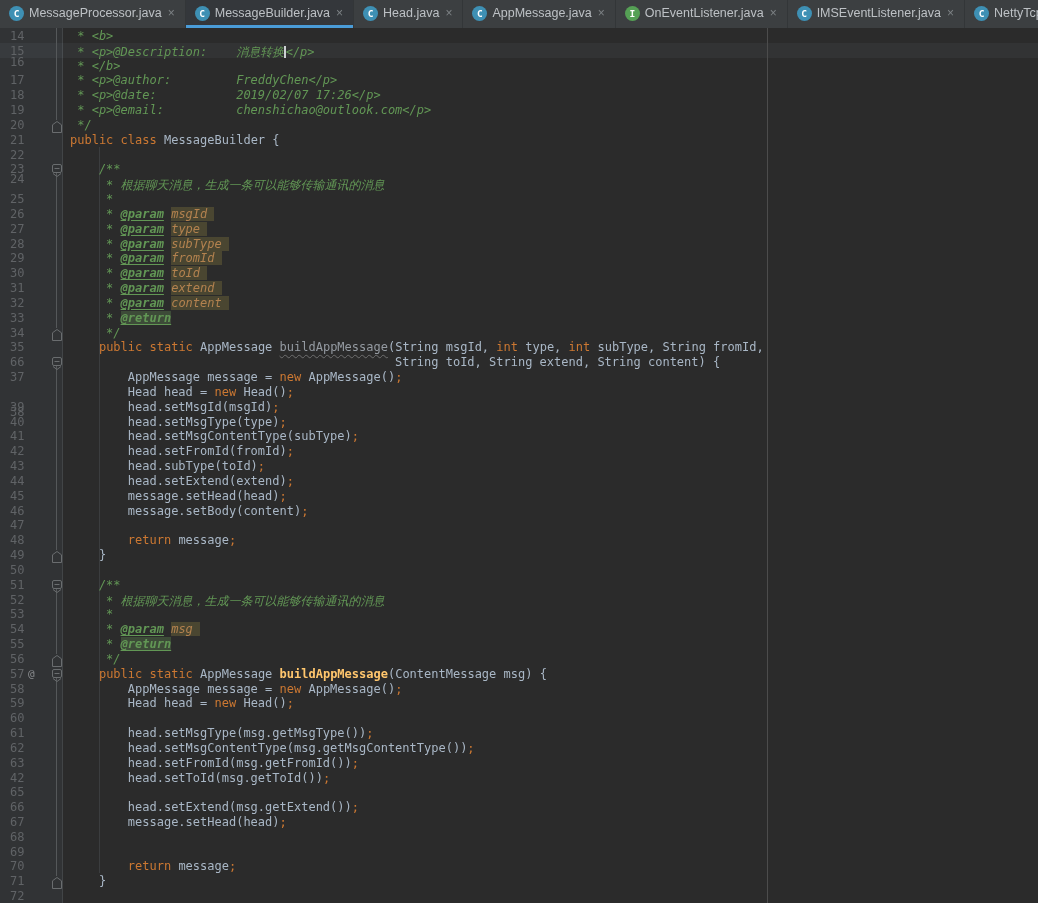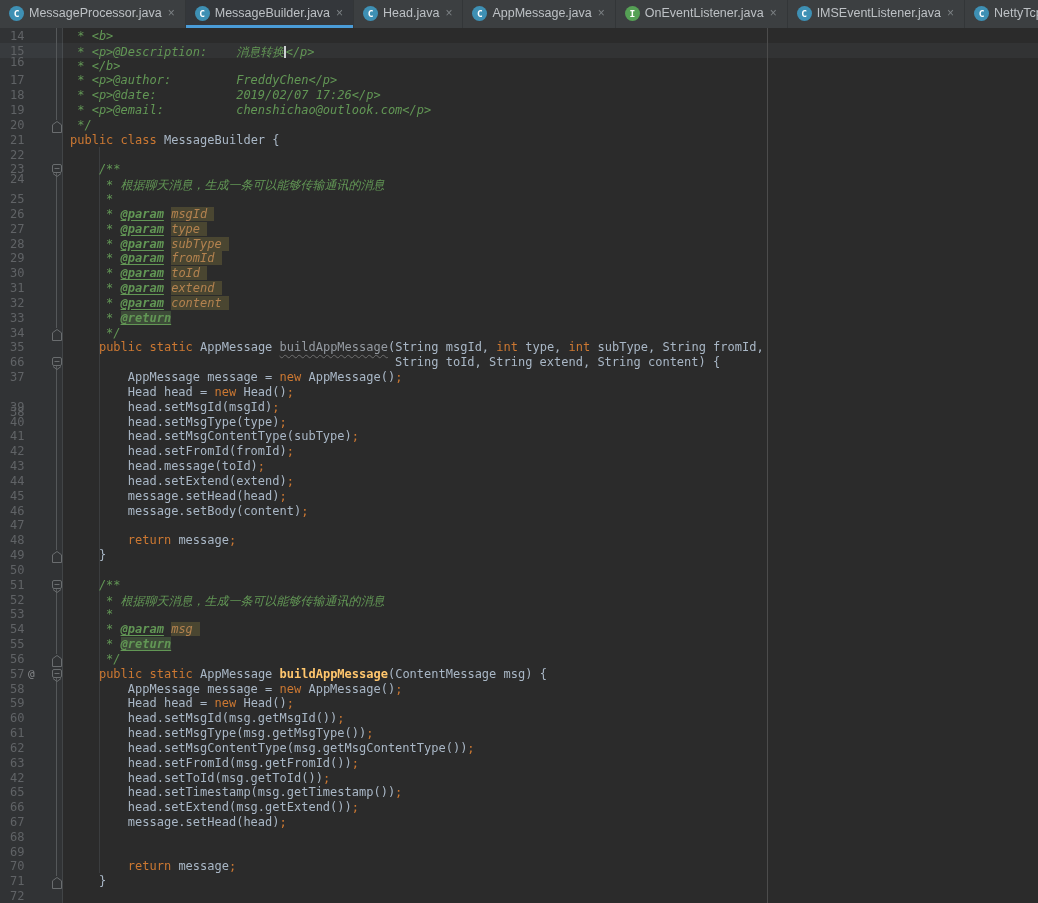--- a/index.html
+++ b/index.html
@@ -195,21 +195,21 @@
     <div class="code" style="top: 356.92px;"><span class="sg-d">        Head head = </span><span class="sg-k">new</span><span class="sg-d"> Head()</span><span class="sg-k">;</span></div>
     <div class="lnum" style="top: 371.75px;">39</div>
     <div class="code" style="top: 371.75px;"><span class="sg-d">        head.setMsgId(msgId)</span><span class="sg-k">;</span></div>
     <div class="lnum" style="top: 386.58px;">40</div>
     <div class="code" style="top: 386.58px;"><span class="sg-d">        head.setMsgType(type)</span><span class="sg-k">;</span></div>
     <div class="lnum" style="top: 401.41px;">41</div>
     <div class="code" style="top: 401.41px;"><span class="sg-d">        head.setMsgContentType(subType)</span><span class="sg-k">;</span></div>
     <div class="lnum" style="top: 416.24px;">42</div>
     <div class="code" style="top: 416.24px;"><span class="sg-d">        head.setFromId(fromId)</span><span class="sg-k">;</span></div>
     <div class="lnum" style="top: 431.07px;">43</div>
-    <div class="code" style="top: 431.07px;"><span class="sg-d">        head.message(toId)</span><span class="sg-k">;</span></div>
+    <div class="code" style="top: 431.07px;"><span class="sg-d">        head.subType(toId)</span><span class="sg-k">;</span></div>
     <div class="lnum" style="top: 445.9px;">44</div>
     <div class="code" style="top: 445.9px;"><span class="sg-d">        head.setExtend(extend)</span><span class="sg-k">;</span></div>
     <div class="lnum" style="top: 460.73px;">45</div>
     <div class="code" style="top: 460.73px;"><span class="sg-d">        message.setHead(head)</span><span class="sg-k">;</span></div>
     <div class="lnum" style="top: 475.56px;">46</div>
     <div class="code" style="top: 475.56px;"><span class="sg-d">        message.setBody(content)</span><span class="sg-k">;</span></div>
     <div class="lnum" style="top: 490.39px;">47</div>
     <div class="code" style="top: 490.39px;"></div>
     <div class="lnum" style="top: 505.22px;">48</div>
     <div class="code" style="top: 505.22px;"><span class="sg-d">        </span><span class="sg-k">return</span><span class="sg-d"> message</span><span class="sg-k">;</span></div>
@@ -229,31 +229,29 @@
     <div class="code" style="top: 609.03px;"><span class="sg-g">     * </span><span class="sg-gtb">@return</span></div>
     <div class="lnum" style="top: 623.86px;">56</div>
     <div class="code" style="top: 623.86px;"><span class="sg-g">     */</span></div>
     <div class="lnum" style="top: 638.69px;">57</div>
     <div class="code" style="top: 638.69px;"><span class="sg-d">    </span><span class="sg-k">public</span><span class="sg-d"> </span><span class="sg-k">static</span><span class="sg-d"> AppMessage </span><span class="sg-y">buildAppMessage</span><span class="sg-d">(ContentMessage msg) {</span></div>
     <div class="lnum" style="top: 653.52px;">58</div>
     <div class="code" style="top: 653.52px;"><span class="sg-d">        AppMessage message = </span><span class="sg-k">new</span><span class="sg-d"> AppMessage()</span><span class="sg-k">;</span></div>
     <div class="lnum" style="top: 668.35px;">59</div>
     <div class="code" style="top: 668.35px;"><span class="sg-d">        Head head = </span><span class="sg-k">new</span><span class="sg-d"> Head()</span><span class="sg-k">;</span></div>
     <div class="lnum" style="top: 683.18px;">60</div>
-    <div class="code" style="top: 683.18px;"><span class="sg-d">        head.setMsgId(msg.getMsgId())</span><span class="sg-k">;</span></div>
     <div class="lnum" style="top: 698.01px;">61</div>
     <div class="code" style="top: 698.01px;"><span class="sg-d">        head.setMsgType(msg.getMsgType())</span><span class="sg-k">;</span></div>
     <div class="lnum" style="top: 712.84px;">62</div>
     <div class="code" style="top: 712.84px;"><span class="sg-d">        head.setMsgContentType(msg.getMsgContentType())</span><span class="sg-k">;</span></div>
     <div class="lnum" style="top: 727.67px;">63</div>
     <div class="code" style="top: 727.67px;"><span class="sg-d">        head.setFromId(msg.getFromId())</span><span class="sg-k">;</span></div>
     <div class="lnum" style="top: 742.5px;">42</div>
     <div class="code" style="top: 742.5px;"><span class="sg-d">        head.setToId(msg.getToId())</span><span class="sg-k">;</span></div>
     <div class="lnum" style="top: 757.33px;">65</div>
-    <div class="code" style="top: 757.33px;"><span class="sg-d">        head.setTimestamp(msg.getTimestamp())</span><span class="sg-k">;</span></div>
     <div class="lnum" style="top: 772.16px;">66</div>
     <div class="code" style="top: 772.16px;"><span class="sg-d">        head.setExtend(msg.getExtend())</span><span class="sg-k">;</span></div>
     <div class="lnum" style="top: 786.99px;">67</div>
     <div class="code" style="top: 786.99px;"><span class="sg-d">        message.setHead(head)</span><span class="sg-k">;</span></div>
     <div class="lnum" style="top: 801.82px;">68</div>
     <div class="lnum" style="top: 816.65px;">69</div>
     <div class="code" style="top: 816.65px;"></div>
     <div class="lnum" style="top: 831.48px;">70</div>
     <div class="code" style="top: 831.48px;"><span class="sg-d">        </span><span class="sg-k">return</span><span class="sg-d"> message</span><span class="sg-k">;</span></div>
     <div class="lnum" style="top: 846.31px;">71</div>

